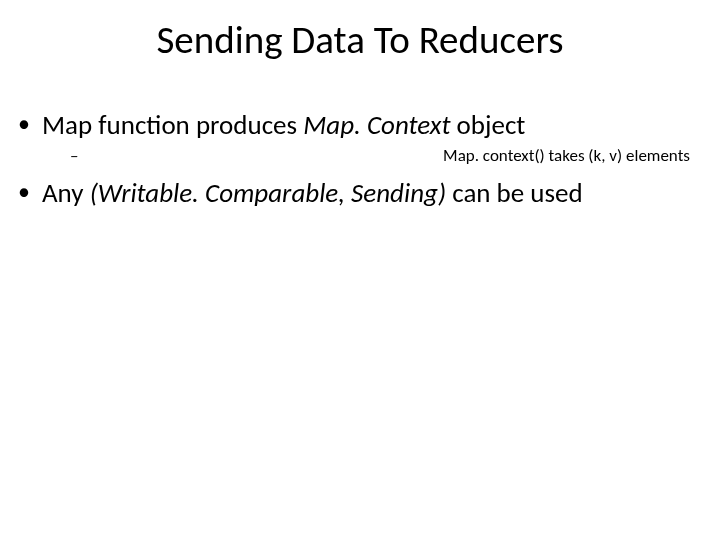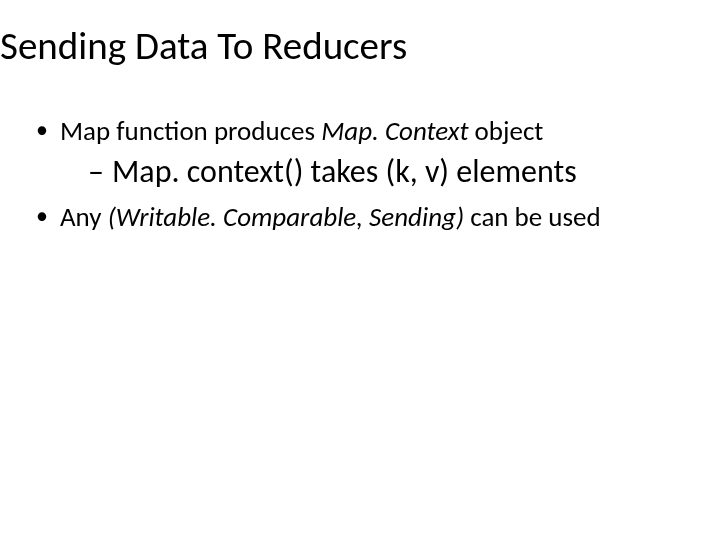--- a/index.html
+++ b/index.html
@@ -11,28 +11,28 @@
     font-family: Calibri, "Segoe UI", Arial, sans-serif;
     color: #000;
   }
   .slide {
     width: 720px;
     height: 540px;
     position: relative;
     box-sizing: border-box;
   }
   .title {
-    text-align: left;
+    text-align: center;
     font-size: 39px;
     font-weight: 400;
-    padding-top: 22px;
+    padding-top: 16px;
     letter-spacing: 0px;
   }
   .body {
-    padding: 46px 30px 0 30px;
+    padding: 46px 30px 0 12px;
     font-size: 27px;
     line-height: 1.22;
   }
   ul.level1 {
     list-style: none;
     margin: 0;
     padding: 0;
   }
   ul.level1 > li {
     position: relative;
@@ -47,21 +47,22 @@
     font-size: 24px;
   }
   ul.level2 {
     list-style: none;
     margin: 4px 0 10px 0;
     padding: 0;
   }
   ul.level2 > li {
     position: relative;
     padding-left: 52px;
-    font-size: 32px;
+    font-size: 17px;
+    text-align: right;
   }
   ul.level2 > li::before {
     content: "–";
     position: absolute;
     left: 28px;
     top: 0;
   }
   .ital { font-style: italic; }
 </style>
 </head>

